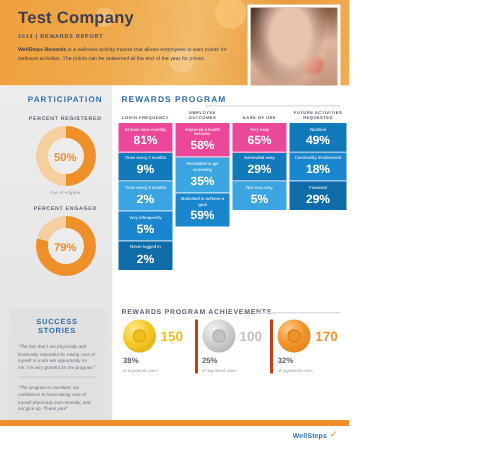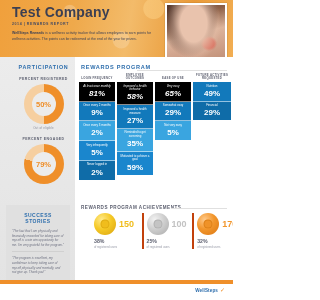--- a/index.html
+++ b/index.html
@@ -17,21 +17,21 @@
     position:absolute; left:0; top:0; width:233px; height:57px;
     background:
       radial-gradient(circle at 30% 20%, rgba(255,255,255,0.22) 0 6px, rgba(255,255,255,0) 7px),
       radial-gradient(circle at 52% 70%, rgba(255,255,255,0.18) 0 8px, rgba(255,255,255,0) 9px),
       radial-gradient(circle at 66% 15%, rgba(255,214,140,0.45) 0 10px, rgba(255,255,255,0) 11px),
       radial-gradient(circle at 80% 55%, rgba(255,255,255,0.20) 0 9px, rgba(255,255,255,0) 10px),
       linear-gradient(100deg,#f0a03c 0%,#efa94b 32%,#f3bb6a 55%,#e99a38 80%,#f2ae53 100%);
   }
   .hdr-left { position:absolute; left:12px; top:7px; width:150px; }
   .company-name {
-    font-size:14px; font-weight:bold; color:#3c3f52; letter-spacing:.2px;
+    font-size:11px; font-weight:bold; color:#3c3f52; letter-spacing:.2px;
     line-height:11px;
   }
   .report-meta {
     font-size:3.6px; font-weight:bold; color:#4a4d60; letter-spacing:.55px;
     margin-top:3px; line-height:6px;
   }
   .hdr-desc {
     margin-top:4px; font-size:3.5px; line-height:5.6px; color:#3f4254;
     width:142px;
   }
@@ -121,37 +121,37 @@
     display:flex; align-items:flex-end; justify-content:center;
     padding-bottom:1px;
   }
   .cell {
     text-align:center; color:#fff; padding:2.5px 1px 3px 1px;
     border-bottom:1px solid rgba(255,255,255,.55);
   }
   .cell:last-child { border-bottom:none; }
   .cell-label { font-size:2.9px; line-height:3.7px; }
   .cell-val { font-size:8px; font-weight:bold; line-height:9px; margin-top:.5px; }
-  .c-a { background:#000000;font-style:italic; }
+  .c-a { background:#ec4899; }
   .c-b { background:#1279bb; }
   .c-c { background:#3aa5e0; }
   .c-d { background:#1a86cd; }
   .c-e { background:#0f6ca8; }
 
   
   .ach-title {
     position:absolute; left:6px; top:148px;
     font-size:4.6px; font-weight:bold; color:#5d6070; letter-spacing:.5px;
   }
   .ach-rule {
     position:absolute; left:96px; top:151px; width:56px; height:1px;
     background:#e0e0e0;
   }
   .medals {
-    position:absolute; left:16px; top:156px; width:152px;
+    position:absolute; left:4px; top:156px; width:152px;
     display:flex;
   }
   .medal-cell {
     width:50.6px; padding-left:3px; position:relative;
   }
   .medal-cell + .medal-cell { border-left:2px solid #c2410c; }
   .medal-row { display:flex; align-items:center; gap:3px; }
   .medal {
     width:22px; height:22px; border-radius:50%;
     position:relative; flex:0 0 auto;
@@ -268,24 +268,20 @@
             <div class="cell-label">Never logged in</div>
             <div class="cell-val">2%</div>
           </div>
         </div>
         <div class="col">
           <div class="col-head">EMPLOYEE OUTCOMES</div>
           <div class="cell c-a">
             <div class="cell-label">Improved a health behavior</div>
             <div class="cell-val">58%</div>
           </div>
-          <div class="cell c-b">
-            <div class="cell-label">Improved a health measure</div>
-            <div class="cell-val">27%</div>
-          </div>
           <div class="cell c-c">
             <div class="cell-label">Reminded to get screening</div>
             <div class="cell-val">35%</div>
           </div>
           <div class="cell c-d">
             <div class="cell-label">Motivated to achieve a goal</div>
             <div class="cell-val">59%</div>
           </div>
         </div>
         <div class="col">
@@ -301,20 +297,24 @@
           <div class="cell c-c">
             <div class="cell-label">Not very easy</div>
             <div class="cell-val">5%</div>
           </div>
         </div>
         <div class="col">
           <div class="col-head">FUTURE ACTIVITIES REQUESTED</div>
           <div class="cell c-b">
             <div class="cell-label">Nutrition</div>
             <div class="cell-val">49%</div>
+          </div>
+          <div class="cell c-d">
+            <div class="cell-label">Community Involvement</div>
+            <div class="cell-val">18%</div>
           </div>
           <div class="cell c-e">
             <div class="cell-label">Financial</div>
             <div class="cell-val">29%</div>
           </div>
         </div>
       </div>
 
     <div class="ach-title">REWARDS PROGRAM ACHIEVEMENTS</div>
     <div class="ach-rule"></div>

